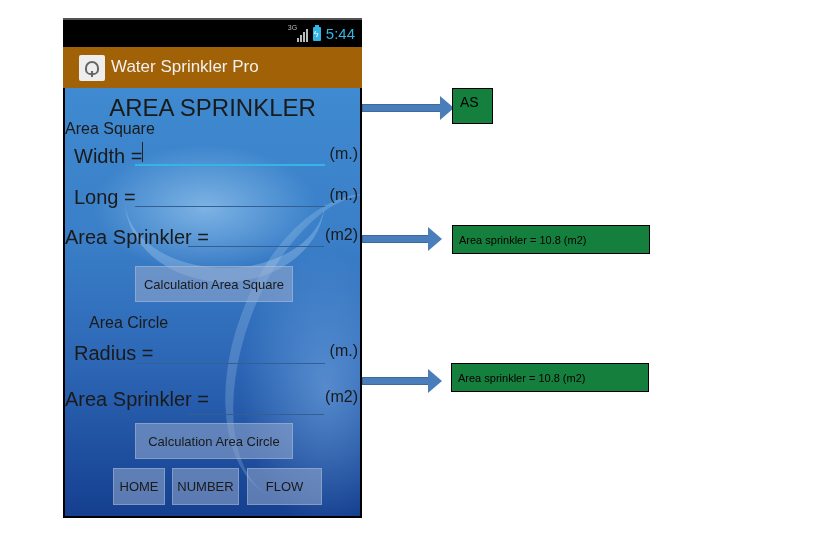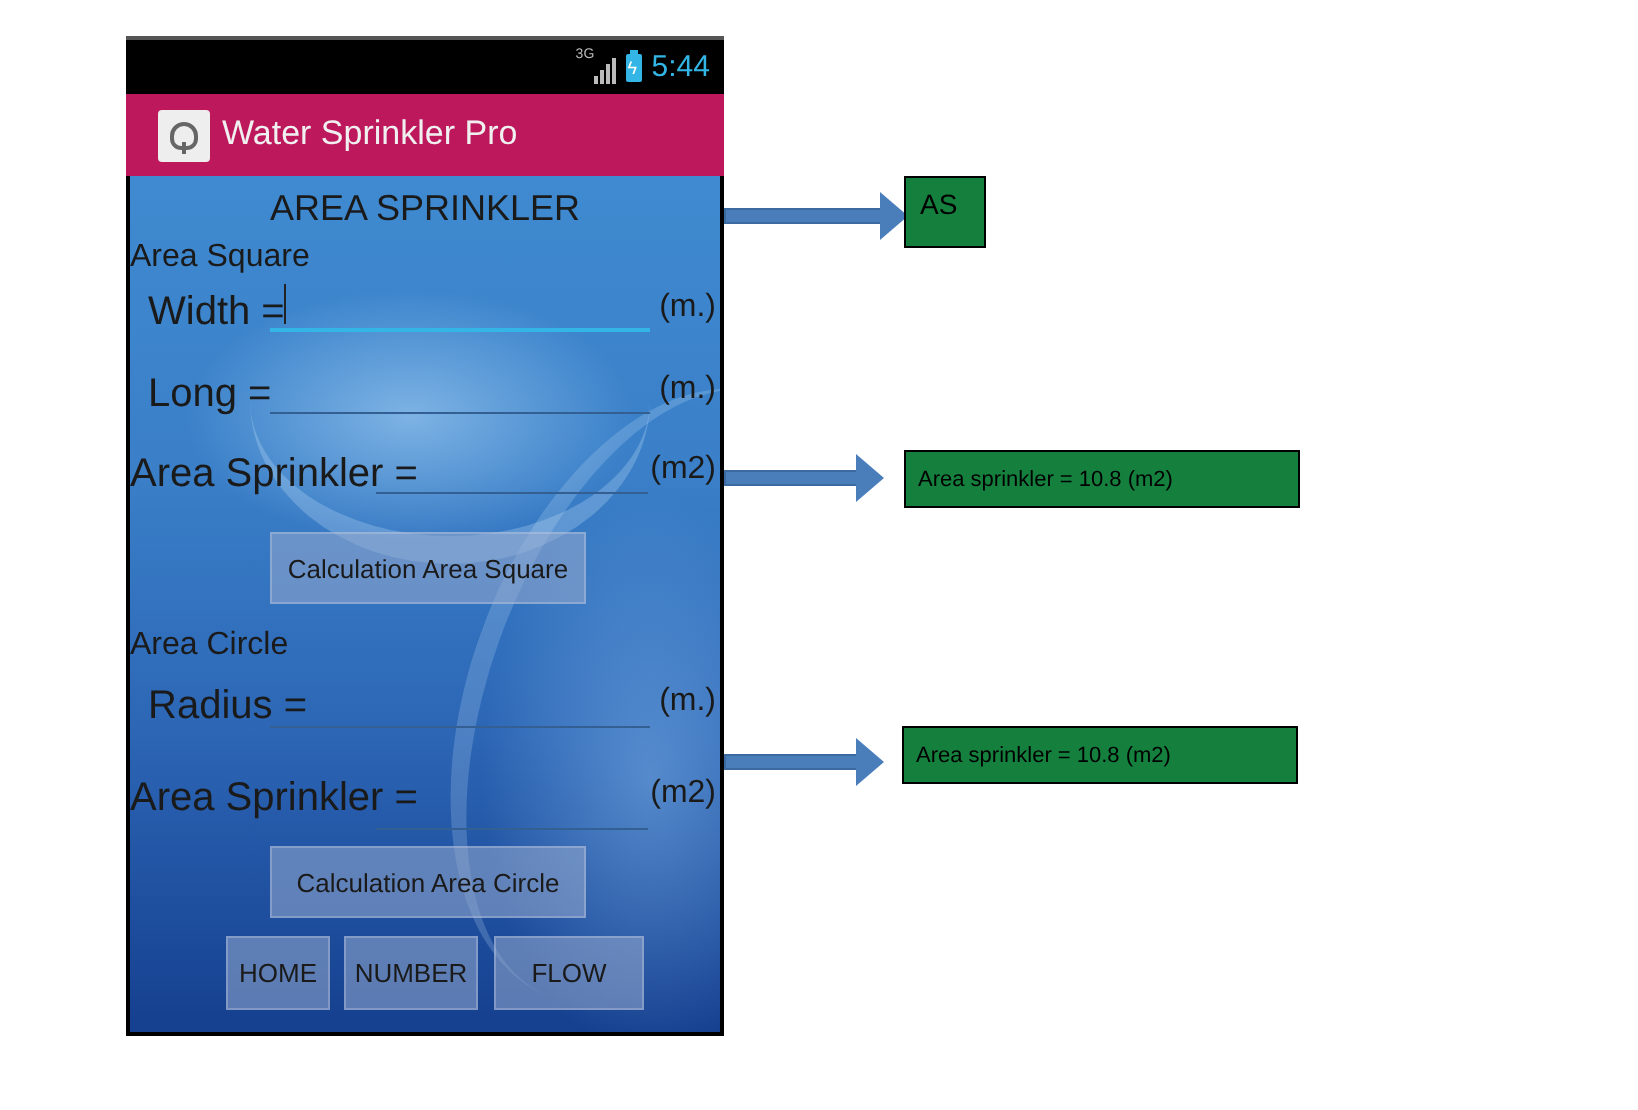--- a/index.html
+++ b/index.html
@@ -11,39 +11,39 @@
                border-top:2px solid #555; box-sizing:border-box; }
   .status-right { position:absolute; right:7px; top:5px; display:flex; align-items:center; gap:5px; }
   .sig { display:flex; align-items:flex-end; gap:1px; height:16px; position:relative; }
   .sig .lbl { position:absolute; left:-9px; top:-2px; font-size:7px; color:#bbb; }
   .sig .bar { width:2px; background:#bbb; }
   .batt { width:8px; height:14px; background:#33b5e5; border-radius:1px; position:relative; }
   .batt:after { content:""; position:absolute; left:2px; top:-2px; width:4px; height:2px; background:#33b5e5; }
   .batt span { position:absolute; left:1px; top:1px; font-size:9px; color:#fff; line-height:12px; }
   .time { color:#33b5e5; font-size:15px; }
 
-  .actionbar { position:absolute; left:0; top:29px; width:299px; height:41px; background:#be185d; }
+  .actionbar { position:absolute; left:0; top:29px; width:299px; height:41px; background:#a16207; }
   .app-icon { position:absolute; left:16px; top:8px; width:26px; height:26px; background:#eeeeee;
               border-radius:2px; display:flex; align-items:center; justify-content:center; }
   .app-icon .spr { width:14px; height:14px; border:2px solid #666; border-radius:50% 50% 40% 40%; box-sizing:border-box; position:relative; }
   .app-icon .spr:after { content:""; position:absolute; left:4px; top:8px; width:2px; height:6px; background:#666; }
   .app-title { position:absolute; left:48px; top:10px; color:#f0f0f0; font-size:17px; }
 
   .content { position:absolute; left:2px; top:70px; width:295px; height:428px; overflow:hidden;
              background:
                radial-gradient(ellipse 160px 90px at 140px 120px, rgba(180,220,250,0.55), rgba(0,0,0,0) 70%),
                radial-gradient(ellipse 120px 200px at 260px 300px, rgba(140,190,240,0.45), rgba(0,0,0,0) 70%),
                linear-gradient(180deg, #3f8ad0 0%, #3a7fc8 35%, #2c66b5 65%, #153f8f 100%); }
   .swoosh { position:absolute; left:60px; top:30px; width:200px; height:150px;
             border-bottom:14px solid rgba(210,235,255,0.25); border-radius:0 0 50% 50%; }
   .swoosh2 { position:absolute; left:170px; top:100px; width:180px; height:320px;
              border-left:10px solid rgba(210,235,255,0.2); border-radius:50%; transform:rotate(20deg); }
 
   .t { position:absolute; color:#1a1a1a; white-space:nowrap; }
-  .h1 { left:0; width:295px; text-align:center; top:6px; font-size:18px; }
+  .h1 { left:0; width:295px; text-align:center; top:6px; font-size:24px; }
   .h2 { left:0; width:295px; font-size:16px; }
   .lbl { font-size:20px; }
   .unit { font-size:16px; right:2px; }
   .field { position:absolute; height:1px; background:#335f93; }
   .field.active { background:#33b5e5; height:2px; }
   .cursor { position:absolute; width:1px; height:20px; background:#222; }
 
   .btn { position:absolute; background:rgba(150,170,205,0.55); color:#1a1a1a; font-size:13px;
          display:flex; align-items:center; justify-content:center; border:1px solid rgba(200,210,230,0.35); box-sizing:border-box; }
 
@@ -94,21 +94,21 @@
     <div class="t lbl" style="left:9px; top:98px;">Long =</div>
     <div class="field" style="left:70px; top:118px; width:190px;"></div>
     <div class="t unit" style="top:98px;">(m.)</div>
 
     <div class="t lbl" style="left:0px; top:138px;">Area Sprinkler =</div>
     <div class="field" style="left:123px; top:158px; width:136px;"></div>
     <div class="t unit" style="top:138px;">(m2)</div>
 
     <div class="btn" style="left:70px; top:178px; width:158px; height:36px;">Calculation  Area Square</div>
 
-    <div class="t h2" style="top:226px;">Area Circle</div>
+    <div class="t h2" style="top:226px;padding-left:24px;">Area Circle</div>
 
     <div class="t lbl" style="left:9px; top:254px;">Radius =</div>
     <div class="field" style="left:70px; top:275px; width:190px;"></div>
     <div class="t unit" style="top:254px;">(m.)</div>
 
     <div class="t lbl" style="left:0px; top:300px;">Area Sprinkler =</div>
     <div class="field" style="left:123px; top:326px; width:136px;"></div>
     <div class="t unit" style="top:300px;">(m2)</div>
 
     <div class="btn" style="left:70px; top:335px; width:158px; height:36px;">Calculation  Area Circle</div>

